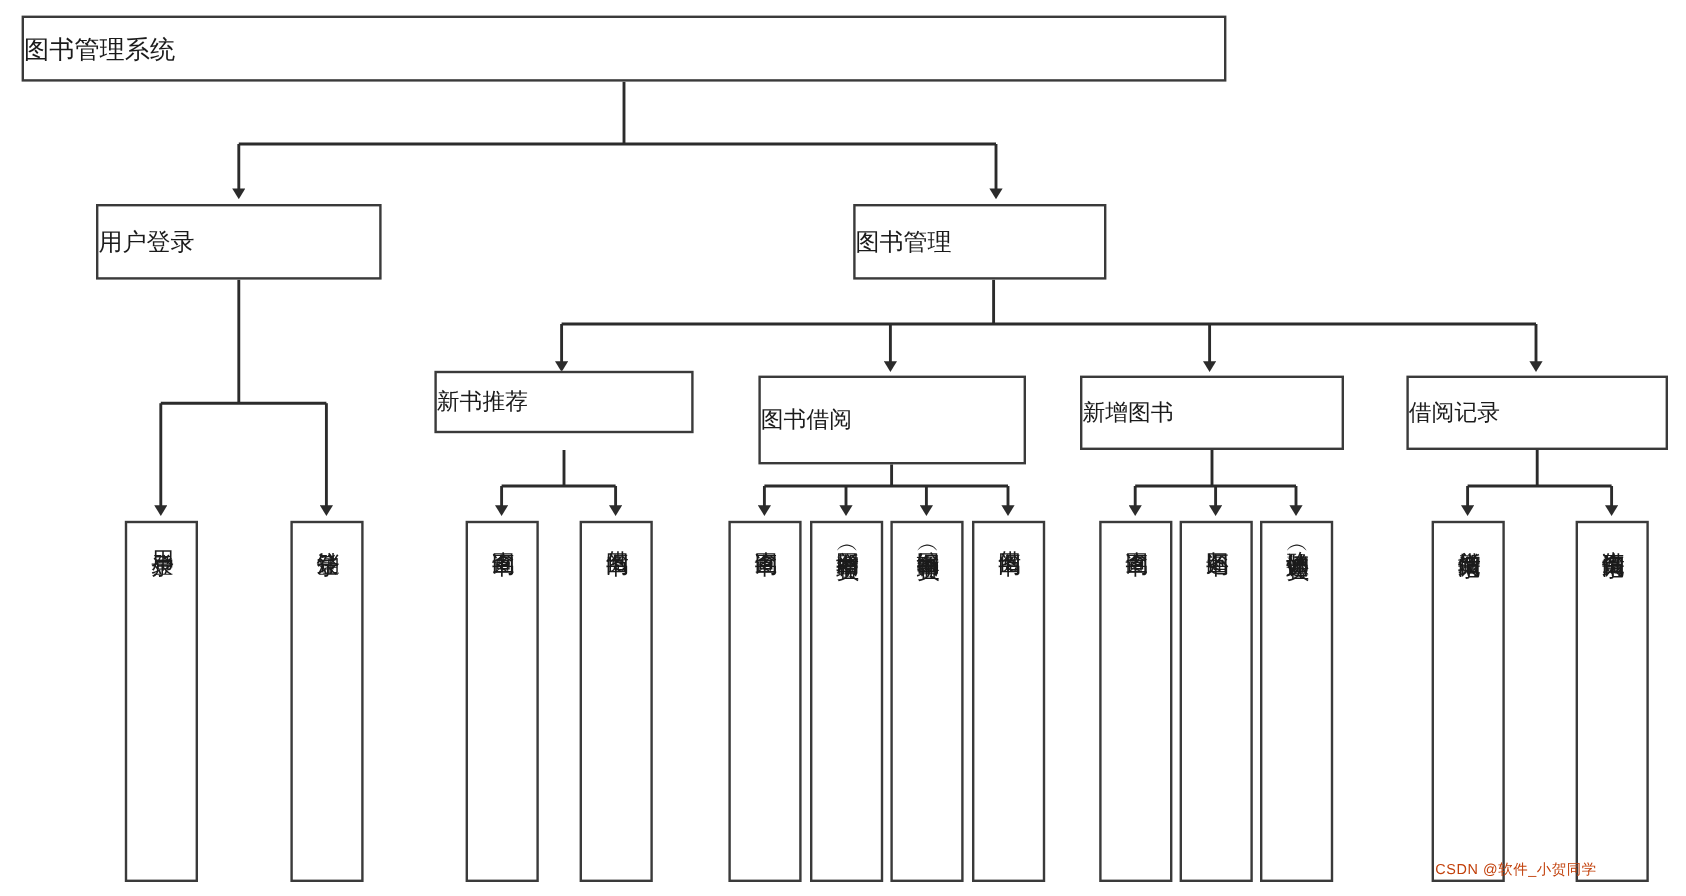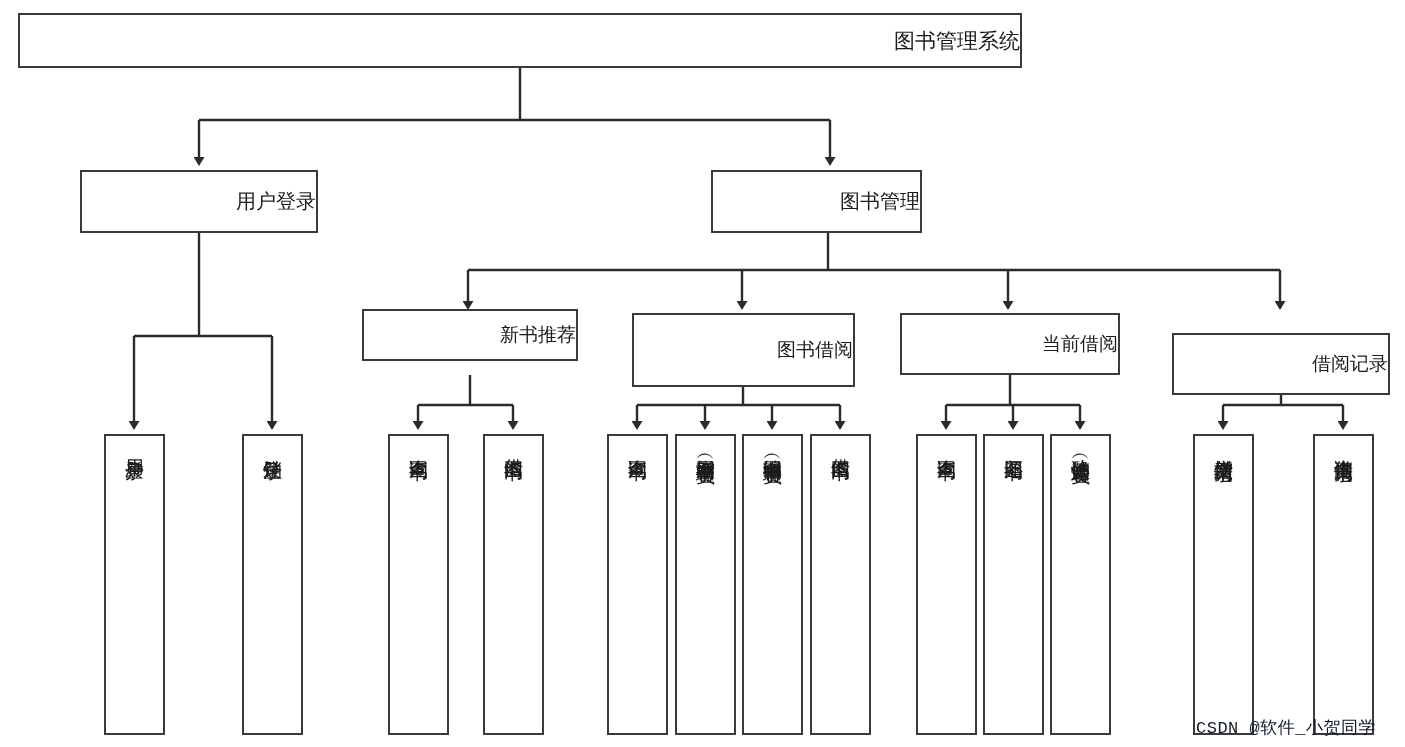--- a/index.html
+++ b/index.html
@@ -26,21 +26,21 @@
     height: 747px;
     pointer-events: none;
   }
   .node {
     position: absolute;
     box-sizing: border-box;
     background: #ffffff;
     border: 2px solid #3a3a3a;
     display: flex;
     align-items: center;
-    justify-content: flex-end;
+    justify-content: flex-start;
     color: #1b1b1b;
   }
   .node.root {
     font-size: 21px;
   }
   .node.lvl1 {
     font-size: 20px;
   }
   .node.lvl2 {
     font-size: 19px;
@@ -53,25 +53,25 @@
   }
   .vlabel {
     writing-mode: vertical-rl;
     text-orientation: upright;
     letter-spacing: 1px;
     line-height: 1.05;
     white-space: nowrap;
   }
   .watermark {
     position: absolute;
-    color: #0f172a;
-    font-size: 17px;
+    color: #c2410c;
+    font-size: 12px;
     letter-spacing: 0.5px;
     white-space: nowrap;
-    font-family: Liberation Mono, monospace;
+    font-family: Liberation Sans, sans-serif;
   }
 </style>
 </head>
 <body>
 
 <div id="canvas">
 
   <svg class="wires" viewBox="0 0 1405 747">
     <defs>
       <marker id="arrow" markerWidth="9" markerHeight="11" refX="1" refY="5.5" orient="auto" markerUnits="userSpaceOnUse">
@@ -138,23 +138,23 @@
     <span>图书管理</span>
   </div>
 
   <div class="node lvl2" style="left:362px; top:309px; width:216px; height:52px;">
     <span>新书推荐</span>
   </div>
   <div class="node lvl2" style="left:632px; top:313px; width:223px; height:74px;">
     <span>图书借阅</span>
   </div>
   <div class="node lvl2" style="left:900px; top:313px; width:220px; height:62px;">
-    <span>当前借阅</span>
-  </div>
-  <div class="node lvl2" style="left:1172px; top:313px; width:218px; height:62px;margin-top:20px;">
+    <span>新增图书</span>
+  </div>
+  <div class="node lvl2" style="left:1172px; top:313px; width:218px; height:62px;">
     <span>借阅记录</span>
   </div>
 
   <div class="node leaf" style="left:104px; top:434px; width:61px; height:301px;">
     <span class="vlabel">用户登录</span>
   </div>
   <div class="node leaf" style="left:242px; top:434px; width:61px; height:301px;">
     <span class="vlabel">注销登录</span>
   </div>
 

